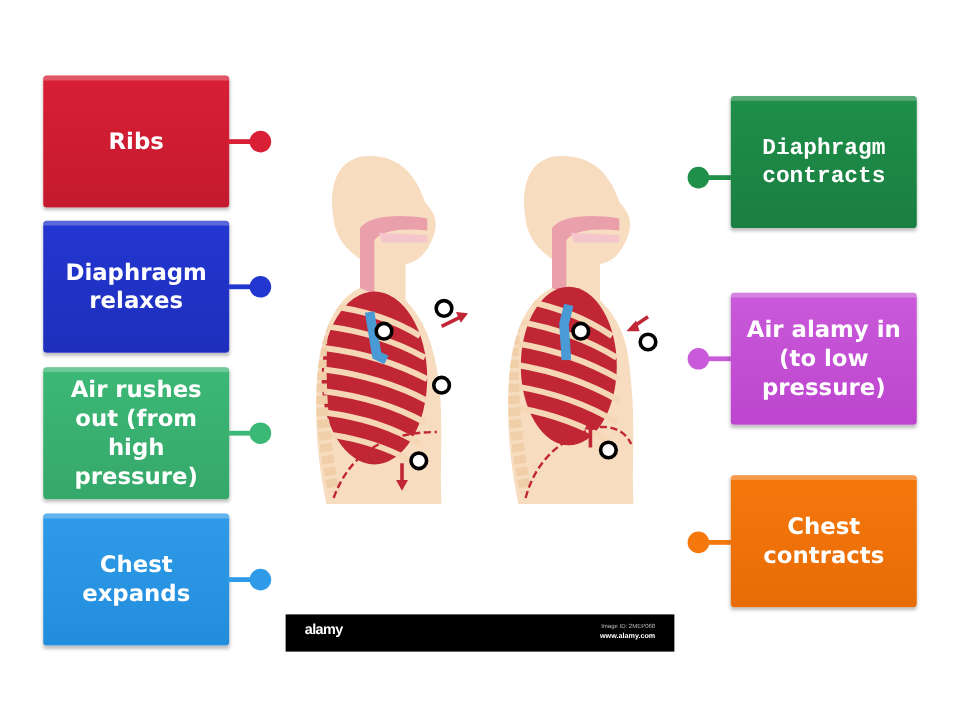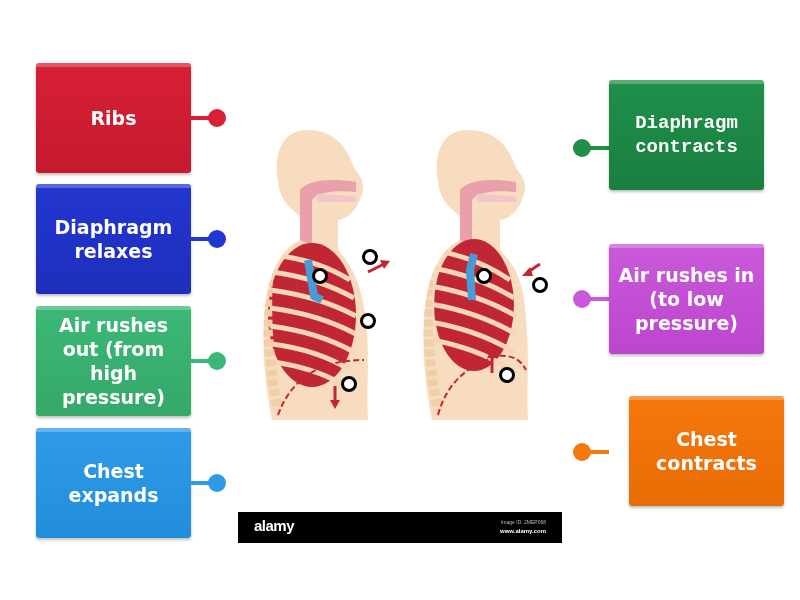--- a/index.html
+++ b/index.html
@@ -23,21 +23,21 @@
   .connector { position: absolute; height: 4px; }
   .dot { position: absolute; width: 18px; height: 18px; border-radius: 50%; }
   .image-area { position: absolute; left: 238px; top: 120px; width: 324px; height: 300px; }
   .hotspot {
     position: absolute; width: 16px; height: 16px; border-radius: 50%;
     border: 3.5px solid #000; background: #fff; cursor: pointer;
   }
   .watermark {
     position: absolute; left: 238px; top: 512px; width: 324px; height: 31px; background: #000;
   }
-  .wm-logo { position: absolute; left: 16px; top: 5px; color: #fff; font-family: "Liberation Sans", sans-serif; font-weight: bold; font-size: 15px; letter-spacing: -0.5px; }
+  .wm-logo { position: absolute; left: 16px; top: 5px; color: #fff; font-family: "Liberation Sans", sans-serif; font-weight: bold; font-size: 12px; letter-spacing: -0.5px; }
   .wm-id { position: absolute; right: 16px; top: 7px; color: #bbb; font-family: "Liberation Sans", sans-serif; font-size: 5px; }
   .wm-url { position: absolute; right: 16px; top: 16px; color: #fff; font-family: "Liberation Sans", sans-serif; font-size: 6px; font-weight: bold; }
 </style>
 </head>
 <body>
 
 <div class="label-box" style="left:36px;top:63px;background:linear-gradient(#d81f35,#c41a2e);">
   <span>Ribs</span>
 </div>
 <div class="connector" style="left:190px;top:116px;width:20px;background:#d81f35;"></div>
@@ -63,26 +63,26 @@
 
 <div class="dot" style="left:573px;top:139px;background:#1f8f4a;"></div>
 <div class="connector" style="left:589px;top:146px;width:20px;background:#1f8f4a;"></div>
 <div class="label-box" style="left:609px;top:80px;background:linear-gradient(#1f8f4a,#1a7f41);font-family:Liberation Mono, monospace;">
   <span>Diaphragm contracts</span>
 </div>
 
 <div class="dot" style="left:573px;top:290px;background:#c95ad9;"></div>
 <div class="connector" style="left:589px;top:297px;width:20px;background:#c95ad9;"></div>
 <div class="label-box" style="left:609px;top:244px;background:linear-gradient(#c95ad9,#bd45cf);">
-  <span>Air rushes in (to low pressure)</span>
+  <span>Air alamy in (to low pressure)</span>
 </div>
 
 <div class="dot" style="left:573px;top:443px;background:#f5780d;"></div>
 <div class="connector" style="left:589px;top:450px;width:20px;background:#f5780d;"></div>
-<div class="label-box" style="left:629px;top:396px;background:linear-gradient(#f5780d,#e86c05);">
+<div class="label-box" style="left:609px;top:396px;background:linear-gradient(#f5780d,#e86c05);">
   <span>Chest contracts</span>
 </div>
 
 <div class="image-area">
   <svg width="324" height="300" viewBox="0 0 324 300">
     <defs>
       <clipPath id="bodyL">
           <path d="M70,10 C40,10 36,40 40,62 C42,80 52,88 62,96 L62,120 C40,130 28,160 26,200 C24,240 28,270 34,300 L130,300 C128,270 132,240 128,200 C124,170 118,150 100,130 L100,100 C112,98 120,88 124,74 C128,60 120,54 116,48 C110,30 98,10 70,10 Z"></path>
         </clipPath>
       <clipPath id="bodyR">

